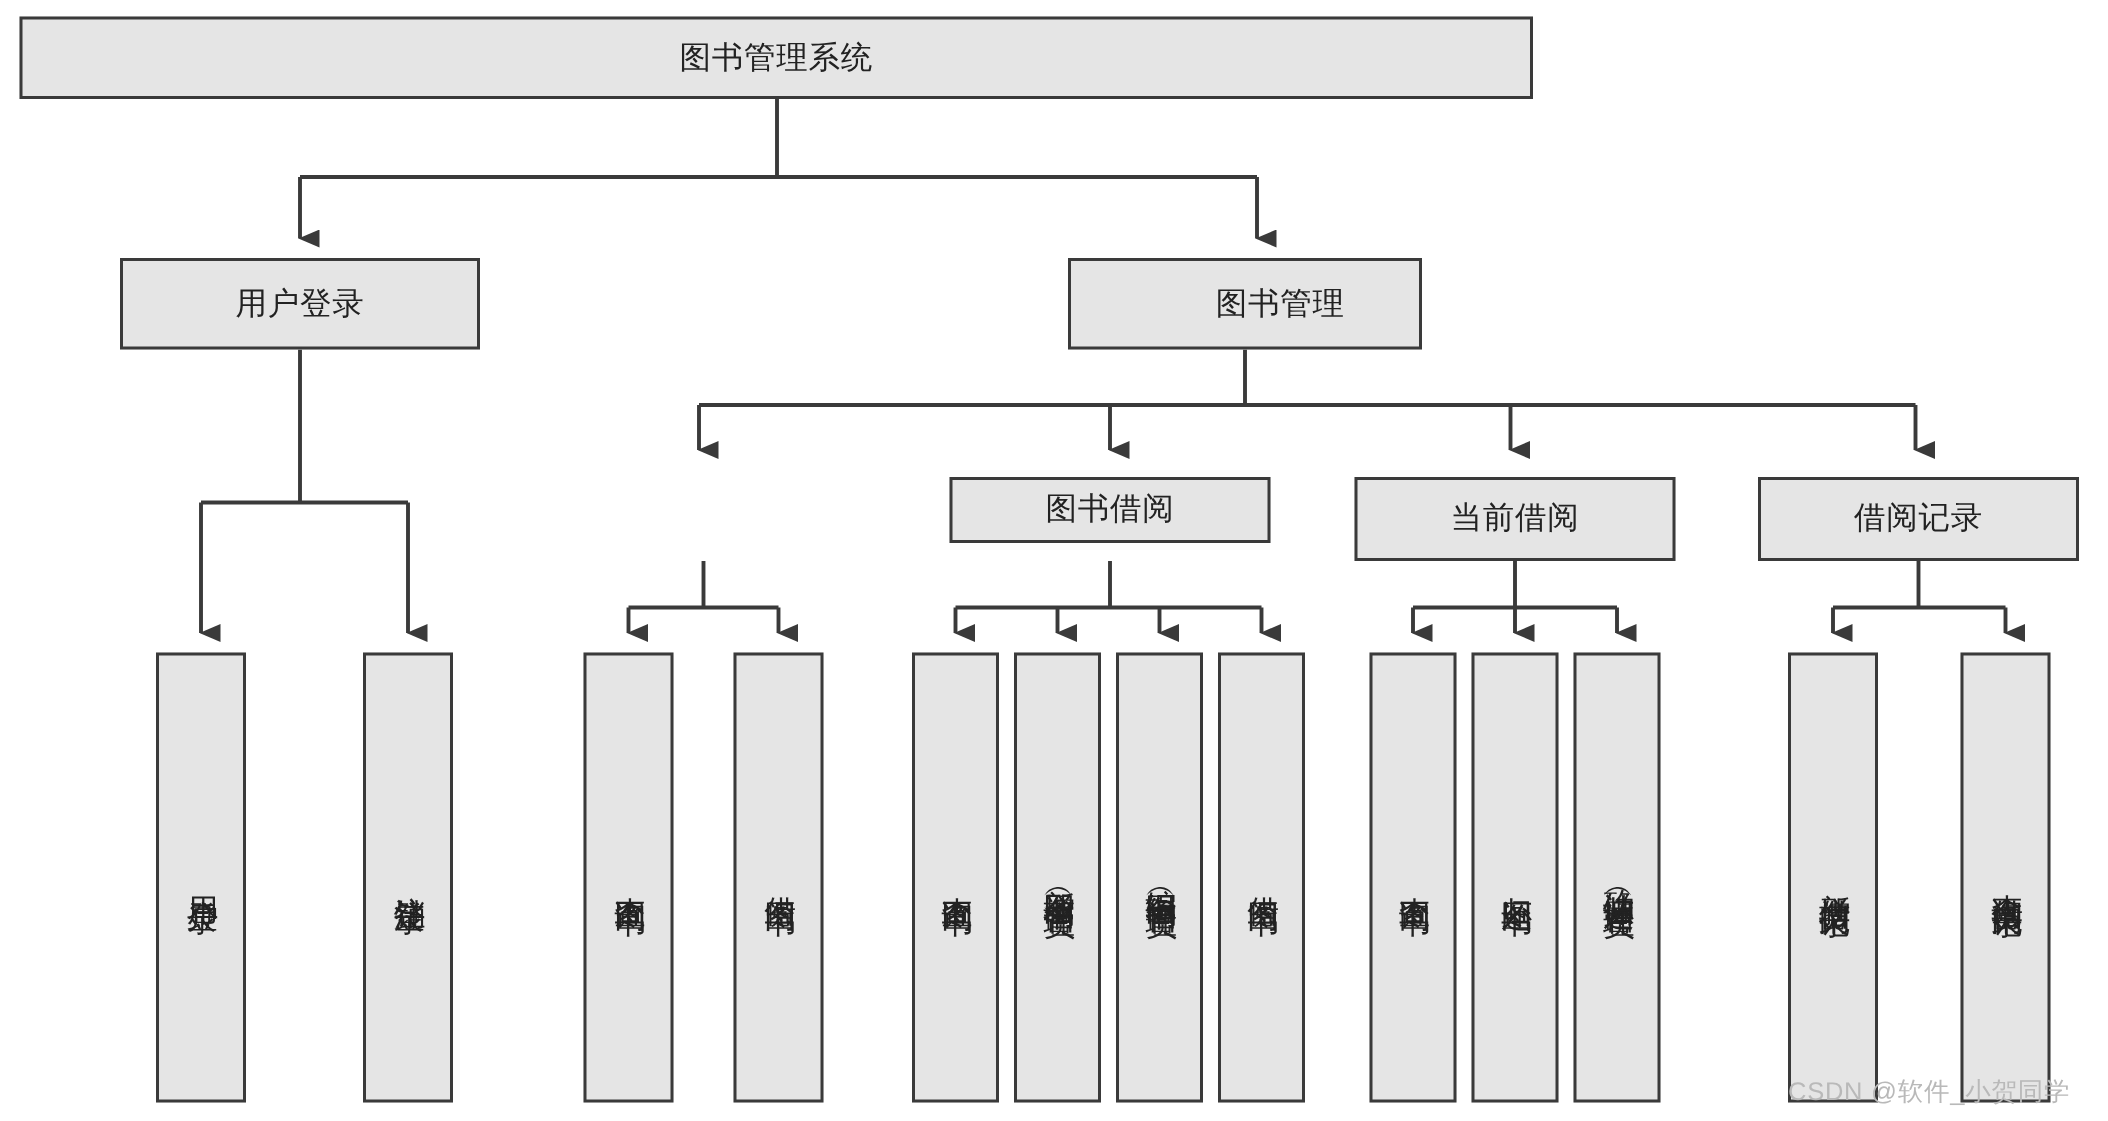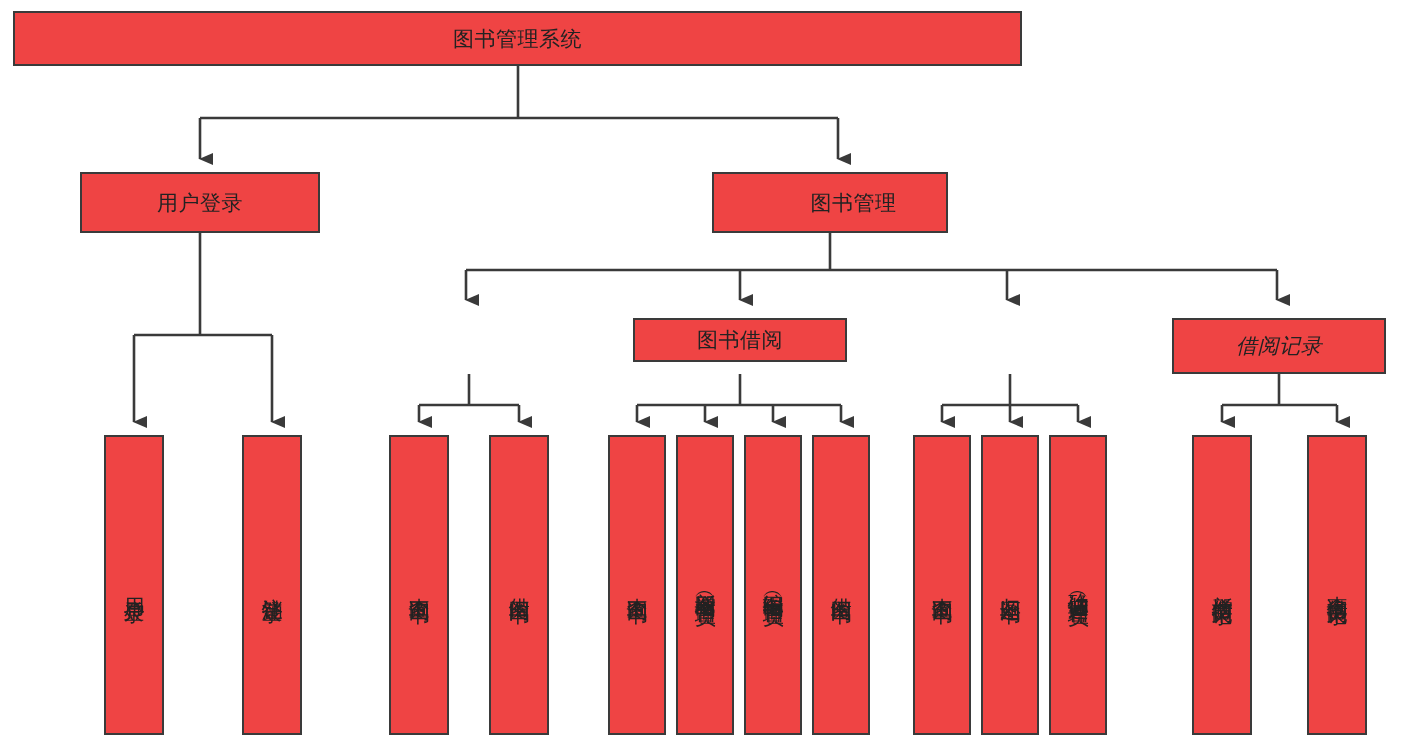--- a/index.html
+++ b/index.html
@@ -22,21 +22,21 @@
     position: absolute;
     left: 0;
     top: 0;
     width: 1405px;
     height: 747px;
     pointer-events: none;
   }
   .node {
     position: absolute;
     box-sizing: border-box;
-    background: #ef4444;
+    background: #e5e5e5;
     border: 2px solid #3a3a3a;
     display: flex;
     align-items: center;
     justify-content: center;
     color: #222222;
     text-align: center;
     z-index: 2;
   }
   .node.h {
     font-size: 21px;
@@ -123,21 +123,22 @@
       <path d="M 1337 405 L 1337 422" marker-end="url(#arrow)"></path>
     </g>
   </svg>
 
   <div class="node h" style="left:13px; top:11px; width:1009px; height:55px;">图书管理系统</div>
 
   <div class="node h" style="left:80px; top:172px; width:240px; height:61px;">用户登录</div>
   <div class="node h" style="left:712px; top:172px; width:236px; height:61px;padding-left:47px;">图书管理</div>
 
   <div class="node h" style="left:633px; top:318px; width:214px; height:44px;">图书借阅</div>
-  <div class="node h" style="left:1172px; top:318px; width:214px; height:56px;font-style:italic;">借阅记录</div>
+  <div class="node h" style="left:903px; top:318px; width:214px; height:56px;">当前借阅</div>
+  <div class="node h" style="left:1172px; top:318px; width:214px; height:56px;">借阅记录</div>
 
   <div class="node v" style="left:104px; top:435px; width:60px; height:300px;">
     <span class="vtext">用户登录</span>
   </div>
   <div class="node v" style="left:242px; top:435px; width:60px; height:300px;">
     <span class="vtext">注销登录</span>
   </div>
 
   <div class="node v" style="left:389px; top:435px; width:60px; height:300px;">
     <span class="vtext">查询图书</span>
@@ -169,14 +170,15 @@
     <span class="vtext">确认归还（管理员）</span>
   </div>
 
   <div class="node v" style="left:1192px; top:435px; width:60px; height:300px;">
     <span class="vtext">新增借阅记录</span>
   </div>
   <div class="node v" style="left:1307px; top:435px; width:60px; height:300px;">
     <span class="vtext">查询借阅记录</span>
   </div>
 
+  <div class="watermark" style="left:1192px; top:716px;">CSDN @软件_小贺同学</div>
 
 </div>
 
 </body></html>

